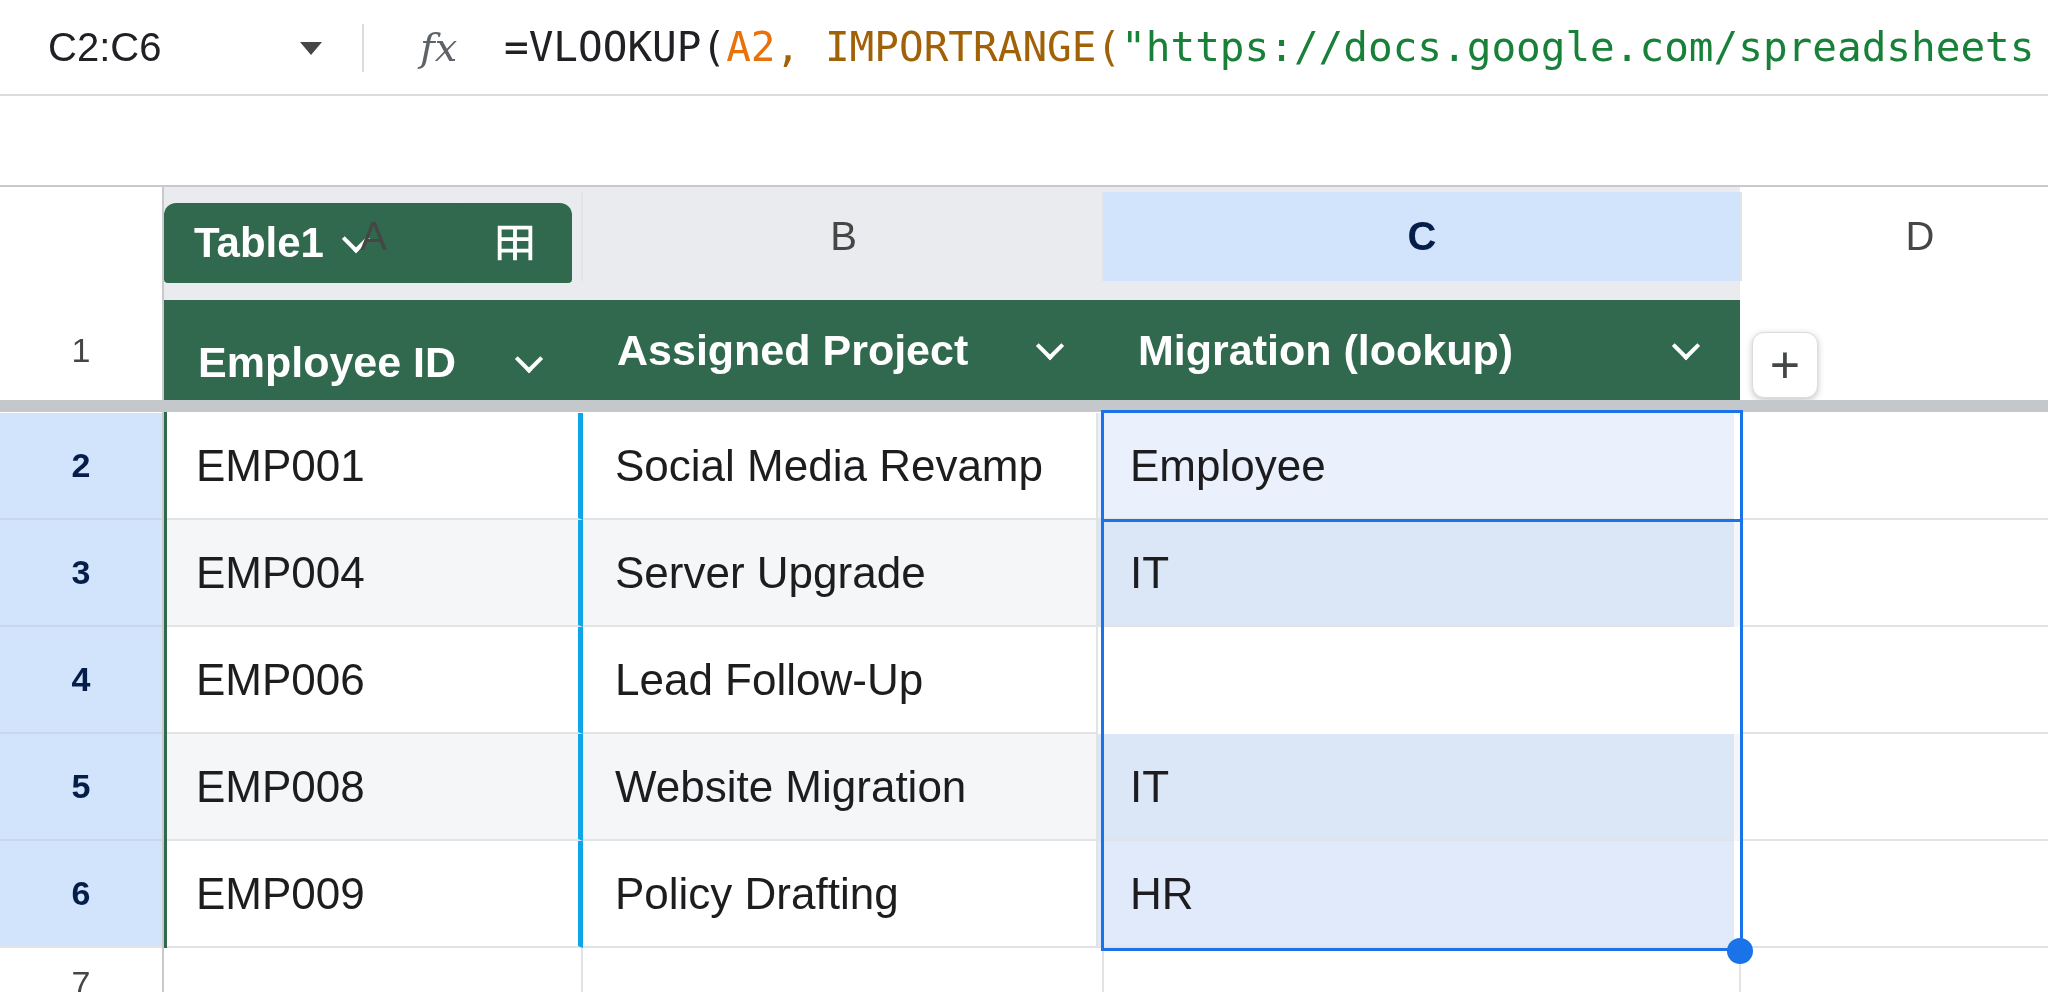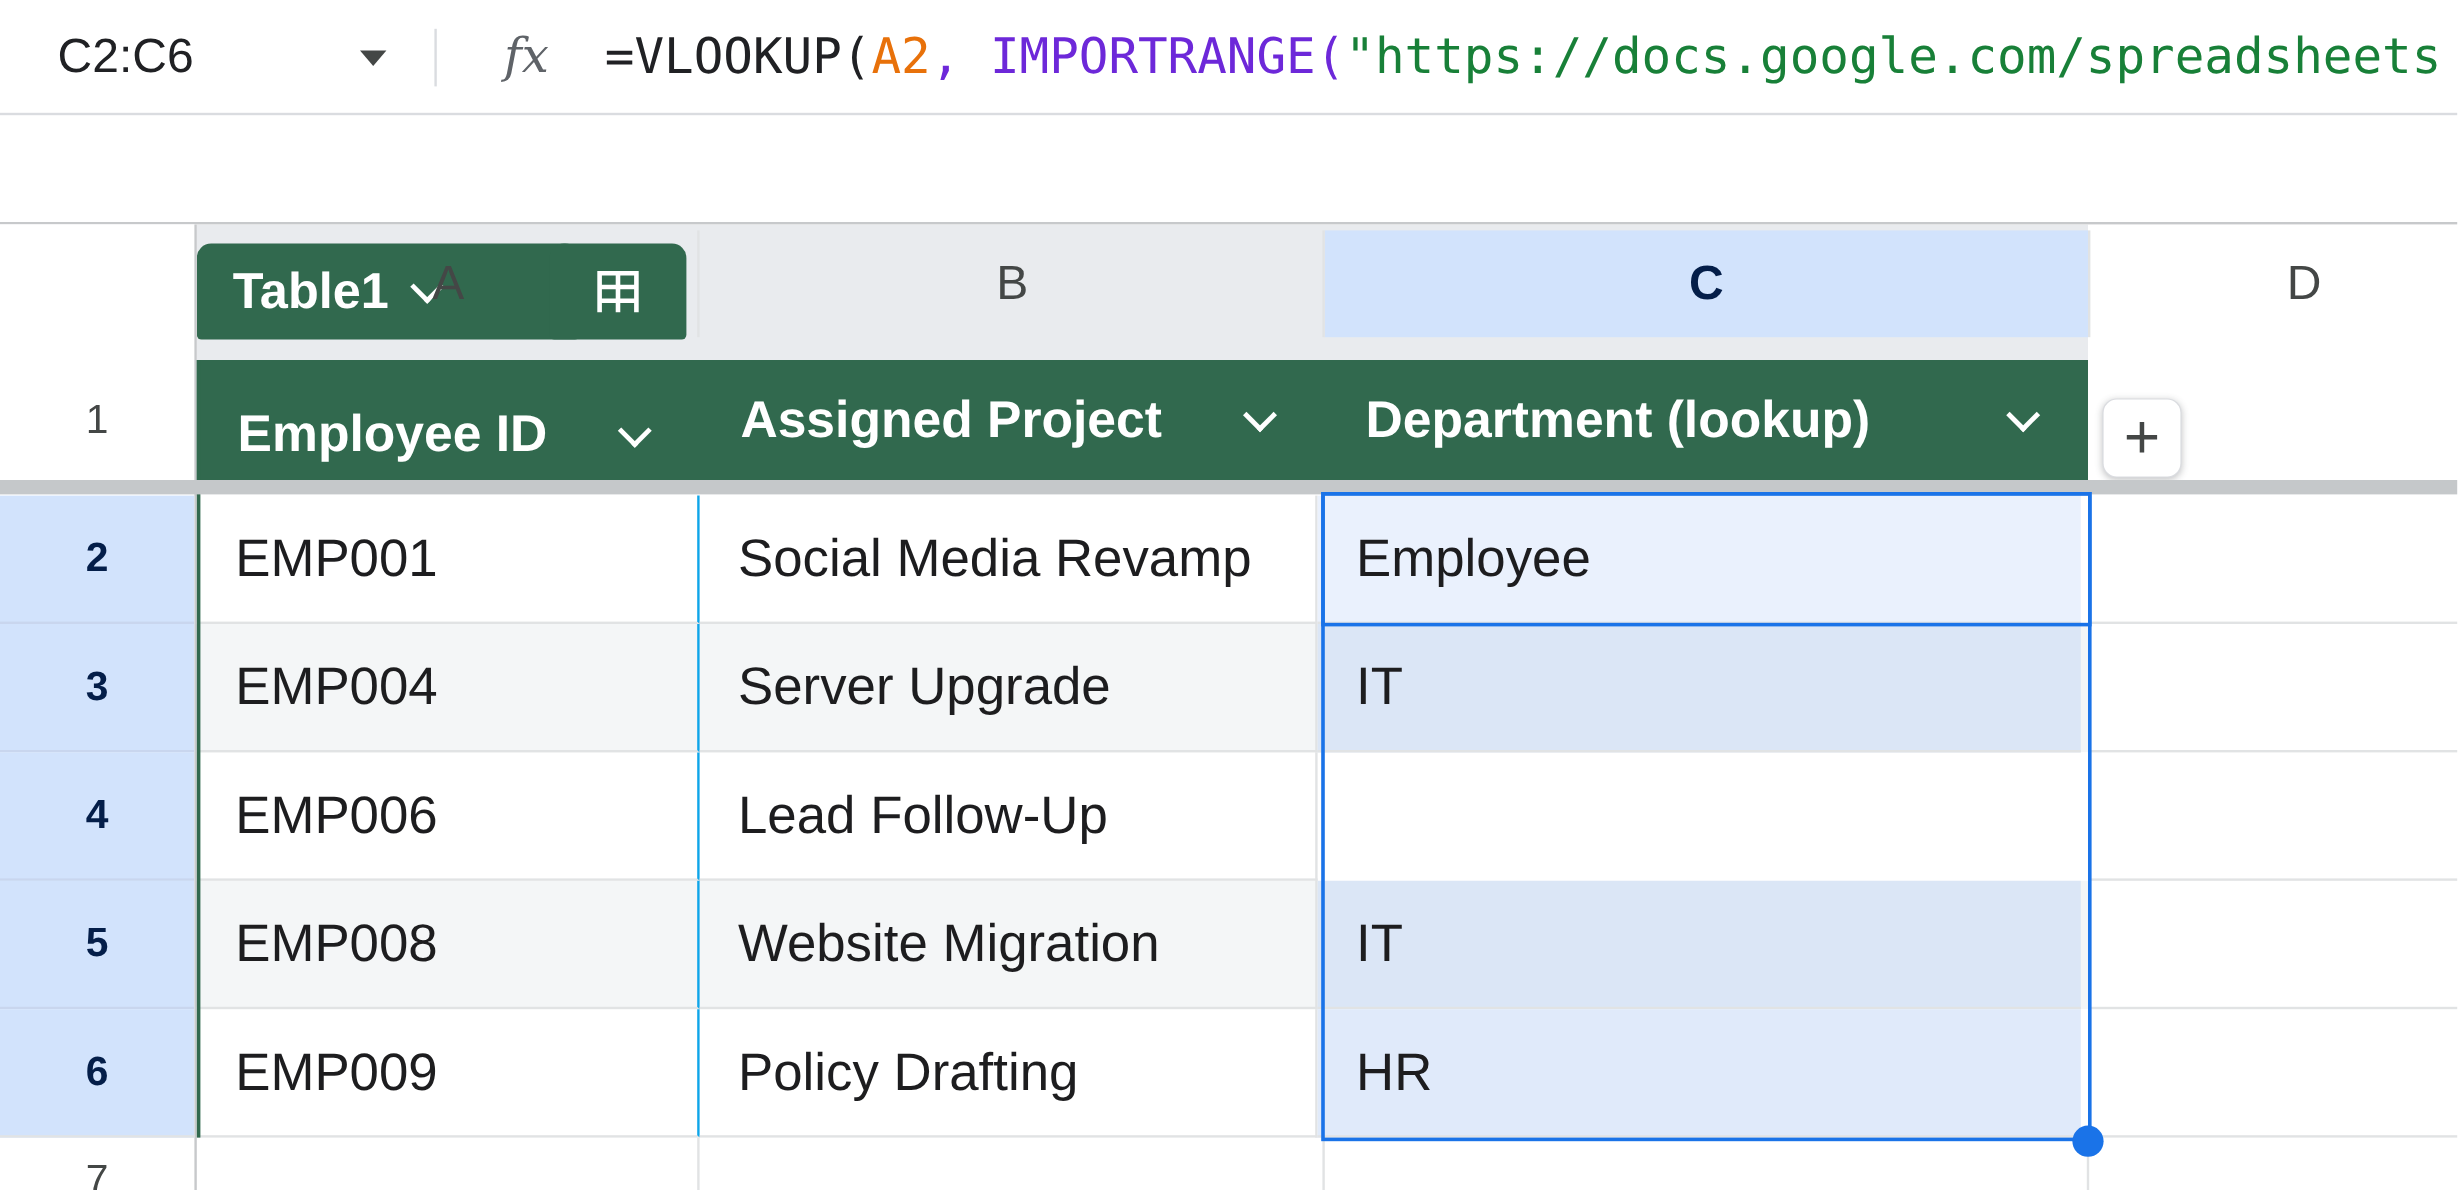--- a/index.html
+++ b/index.html
@@ -49,21 +49,21 @@
         font-size:34px;color:#444746;box-sizing:border-box;}
   .rnum.sel{background:#d2e3fc;color:#041e49;font-weight:bold;border-bottom:2px solid #c9d6ee;}
   
   .frozen{position:absolute;left:0;top:400px;width:2048px;height:12px;background:#c5c8ca;}
   
   .datarows{position:absolute;left:164px;top:413px;width:1576px;}
   .drow{display:flex;height:107px;background:#fff;}
   .drow.alt{background:#f4f6f7;}
   .dcell{box-sizing:border-box;display:flex;align-items:center;padding-left:32px;font-size:44px;
          color:#1d1d1f;border-bottom:2px solid #e1e3e4;}
-  .ca{width:419px;border-right:2px solid #0ea5e9;text-align:center;}
+  .ca{width:419px;border-right:5px solid #0ea5e9;text-align:center;}
   .cb{width:515px;border-right:2px solid #e1e3e4;}
   .cc{width:636px;}
   .s0{background:#eaf1fd;} .s1{background:#dbe6f6;} .s2{background:#e0eafa;}
   .s3{background:#dbe6f6;} .s4{background:#e0eafa;}
   .leftborder{position:absolute;left:164px;top:300px;width:3px;height:648px;background:#31694e;}
   .gl{position:absolute;background:#e1e3e4;}
   
   .rangebox{position:absolute;left:1101px;top:410px;width:642px;height:541px;
             border:3px solid #1a73e8;box-sizing:border-box;pointer-events:none;}
   .activebox{position:absolute;left:1101px;top:410px;width:642px;height:112px;
@@ -135,21 +135,21 @@
   <div class="ghead">
     <div class="gcell gA">
       <span>Employee ID</span>
       <span class="chev"></span>
     </div>
     <div class="gcell gB">
       <span>Assigned Project</span>
       <span class="chev"></span>
     </div>
     <div class="gcell gC">
-      <span>Department (lookup)</span>
+      <span>Migration (lookup)</span>
       <span class="chev"></span>
     </div>
   </div>
   <div class="plusbtn">
     <span>+</span>
   </div>
 
   <div class="datarows">
     <div class="drow">
       <div class="dcell ca">EMP001</div>
@@ -194,18 +194,18 @@
   <div class="dot"></div>
 
   <div class="fbar">
     <span class="nbtext">C2:C6</span>
     <span class="tri"></span>
     <span class="vdiv"></span>
     <span class="fx">fx</span>
     <div class="formula">
       <span style="color:#202124;">=VLOOKUP(</span>
       <span style="color:#e8710a;">A2</span>
-      <span style="color:#6d28d9;">, IMPORTRANGE(</span>
+      <span style="color:#a16207;">, IMPORTRANGE(</span>
       <span style="color:#188038;">"https://docs.google.com/spreadsheets</span>
     </div>
   </div>
 
 </div>
 
 </body></html>

